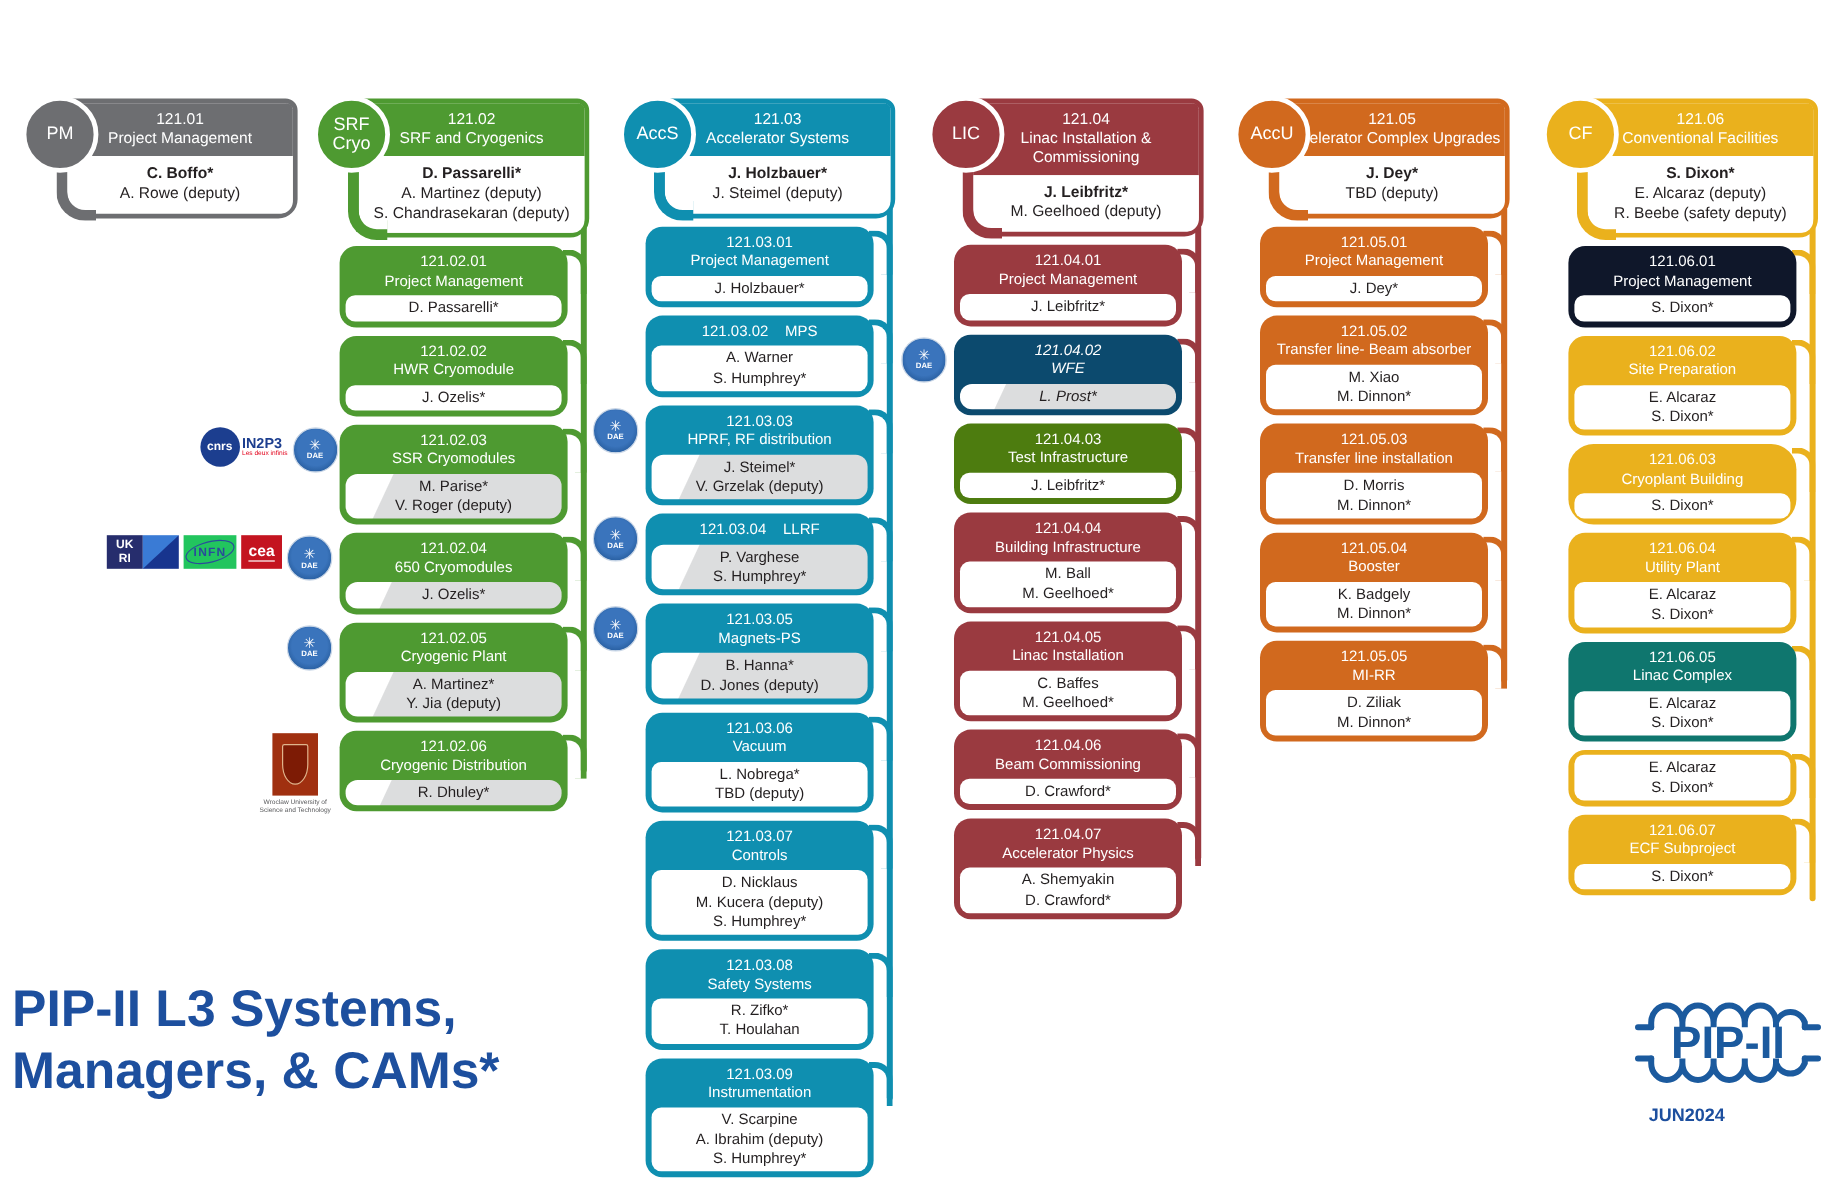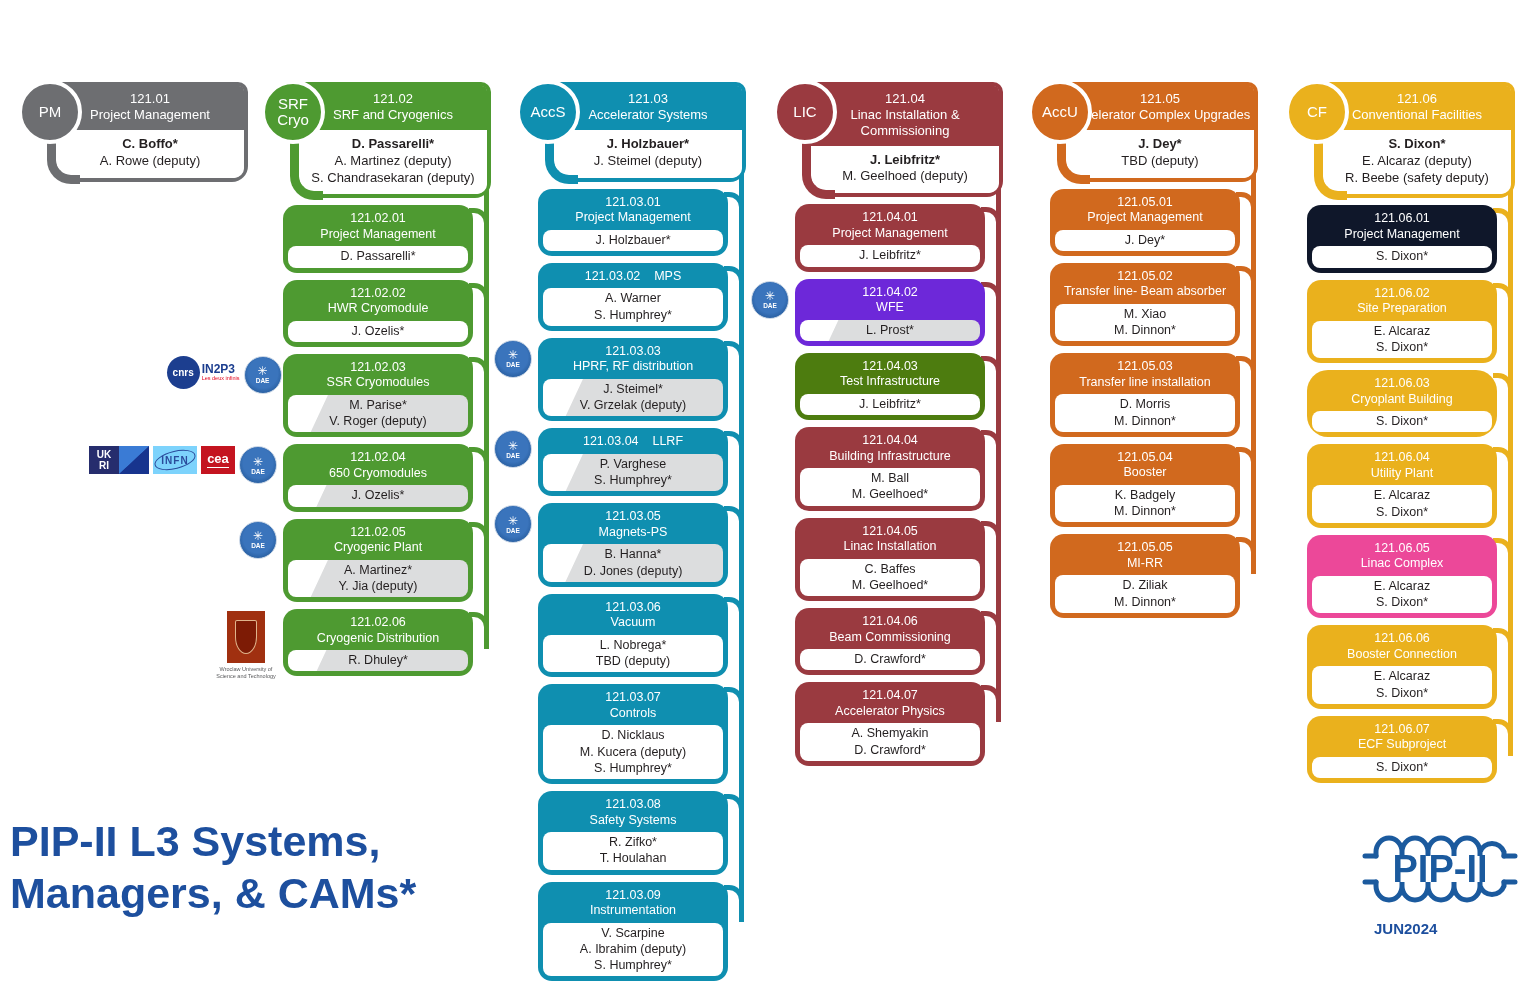--- a/index.html
+++ b/index.html
@@ -29,41 +29,41 @@
   .hdr-people .lead{font-weight:bold;}
 
   
   .boxwrap{position:relative;margin-top:7px;width:190px;}
   .elbow{position:absolute;left:186px;top:3px;width:15px;height:32px;
          border-top:5px solid;border-right:5px solid;border-top-right-radius:15px;}
   .box{position:relative;border-radius:14px;padding:4px 5px 5px;color:#fff;z-index:2;}
   .btitle{font-size:12.5px;line-height:1.24;text-align:center;padding:2px 0 4px;}
   .panel{background:#fff;border-radius:8px;padding:2px 2px 3px;font-size:12.5px;
          line-height:1.3;color:#231f20;text-align:center;}
-  .panel.shaded{background:linear-gradient(115deg,#ffffff 0%,#ffffff 20%,#dcddde 20.5%,#dcddde 100%);}
+  .panel.shaded{background:linear-gradient(115deg,#ffffff 0%,#ffffff 20%,#dcddde 20.5%,#dcddde 100%);border-radius:10px;}
 
   
   .logos{position:absolute;right:calc(100% + 6px);top:2px;display:flex;gap:4px;align-items:flex-start;z-index:3;}
   .lg{flex:none;}
   .lg-dae{width:36px;height:36px;border-radius:50%;
           background:radial-gradient(circle at 50% 45%, #3a74bc 55%, #275d9e 78%, #8fae46 92%, #d88b2a 100%);
           color:#fff;display:flex;flex-direction:column;align-items:center;justify-content:center;border:1px solid #c9d6e6;}
   .lg-dae .atom{font-size:12px;line-height:1;}
   .lg-dae .t{font-size:6.5px;font-weight:bold;line-height:1;margin-top:1px;}
   .lg-cnrs{display:flex;align-items:center;gap:2px;}
   .lg-cnrs .c{width:33px;height:33px;border-radius:50%;background:#1c3e8f;color:#fff;
               display:flex;align-items:center;justify-content:center;font-size:10px;font-weight:bold;}
   .lg-cnrs .tx{display:flex;flex-direction:column;}
   .lg-cnrs .t1{font-size:12px;font-weight:bold;color:#1c3e8f;line-height:1;}
   .lg-cnrs .t2{font-size:5.5px;color:#e2001a;line-height:1.4;}
   .lg-ukri{display:flex;height:28px;}
   .lg-ukri .sq{width:30px;background:#262d6d;color:#fff;font-size:10px;font-weight:bold;
                line-height:1.1;display:flex;flex-direction:column;align-items:center;justify-content:center;}
   .lg-ukri .tri{width:30px;background:linear-gradient(to bottom right,#3a7bd5 49%,#17348e 51%);}
-  .lg-infn{width:44px;height:28px;background:#7dd3fc;display:flex;align-items:center;justify-content:center;position:relative;text-align:right;}
+  .lg-infn{width:44px;height:28px;background:#22c55e;display:flex;align-items:center;justify-content:center;position:relative;text-align:right;}
   .lg-infn .t{font-size:10px;font-weight:bold;color:#2a4b9b;letter-spacing:1px;z-index:1;}
   .lg-infn .orb{position:absolute;width:40px;height:16px;border:1.5px solid #2a4b9b;border-radius:50%;transform:rotate(-14deg);}
   .lg-cea{width:34px;height:28px;background:#c41420;color:#fff;display:flex;flex-direction:column;align-items:center;justify-content:center;}
   .lg-cea .t{font-size:13px;font-weight:bold;line-height:1;}
   .lg-cea .u{width:22px;border-top:1px solid #fff;margin-top:2px;}
   .lg-wroclaw{display:flex;flex-direction:column;align-items:center;width:62px;}
   .lg-wroclaw .rect{width:38px;height:52px;background:#a03010;display:flex;align-items:center;justify-content:center;}
   .lg-wroclaw .shield{width:20px;height:32px;background:#7d1b05;border:1px solid #e0b48c;border-radius:2px 2px 50% 50%;}
   .lg-wroclaw .cap{font-size:5.5px;color:#58595b;text-align:center;line-height:1.3;margin-top:3px;}
 
@@ -411,21 +411,21 @@
               <div>121.04.01</div>
               <div>Project Management</div>
             </div>
             <div class="panel">
               <div>J. Leibfritz*</div>
             </div>
           </div>
         </div>
         <div class="boxwrap">
           <div class="elbow" style="border-color: rgb(154, 58, 64);"></div>
-          <div class="box" style="background: #6d28d9;">
+          <div class="box" style="background: #0c4a6e; font-style: italic;">
             <div class="btitle">
               <div>121.04.02</div>
               <div>WFE</div>
             </div>
             <div class="panel shaded">
               <div>L. Prost*</div>
             </div>
           </div>
           <div class="logos">
             <div class="lg lg-dae">
@@ -641,38 +641,34 @@
               <div>Utility Plant</div>
             </div>
             <div class="panel">
               <div>E. Alcaraz</div>
               <div>S. Dixon*</div>
             </div>
           </div>
         </div>
         <div class="boxwrap">
           <div class="elbow" style="border-color: rgb(234, 177, 29);"></div>
-          <div class="box" style="background: #ec4899;">
+          <div class="box" style="background: #0f766e;">
             <div class="btitle">
               <div>121.06.05</div>
               <div>Linac Complex</div>
             </div>
             <div class="panel">
               <div>E. Alcaraz</div>
               <div>S. Dixon*</div>
             </div>
           </div>
         </div>
         <div class="boxwrap">
           <div class="elbow" style="border-color: rgb(234, 177, 29);"></div>
           <div class="box" style="background: rgb(234, 177, 29);">
-            <div class="btitle">
-              <div>121.06.06</div>
-              <div>Booster Connection</div>
-            </div>
             <div class="panel">
               <div>E. Alcaraz</div>
               <div>S. Dixon*</div>
             </div>
           </div>
         </div>
         <div class="boxwrap">
           <div class="elbow" style="border-color: rgb(234, 177, 29);"></div>
           <div class="box" style="background: rgb(234, 177, 29);">
             <div class="btitle">

